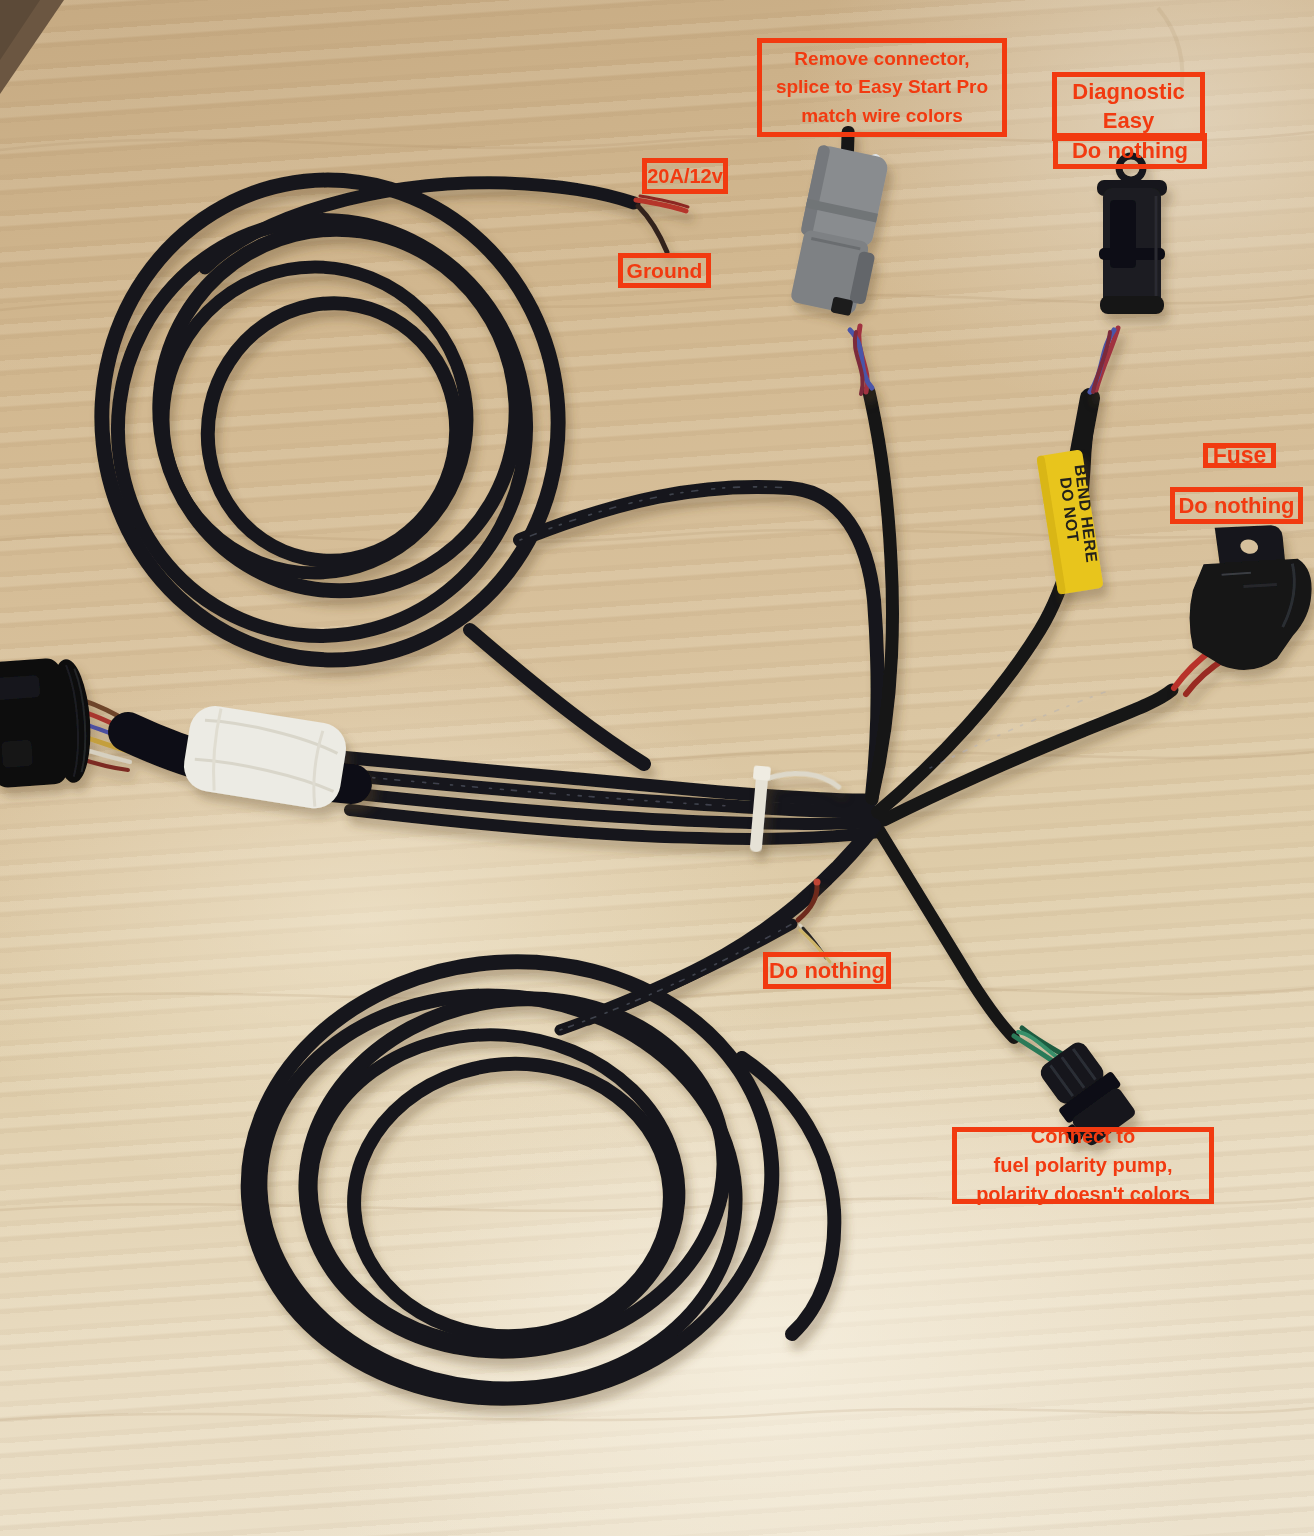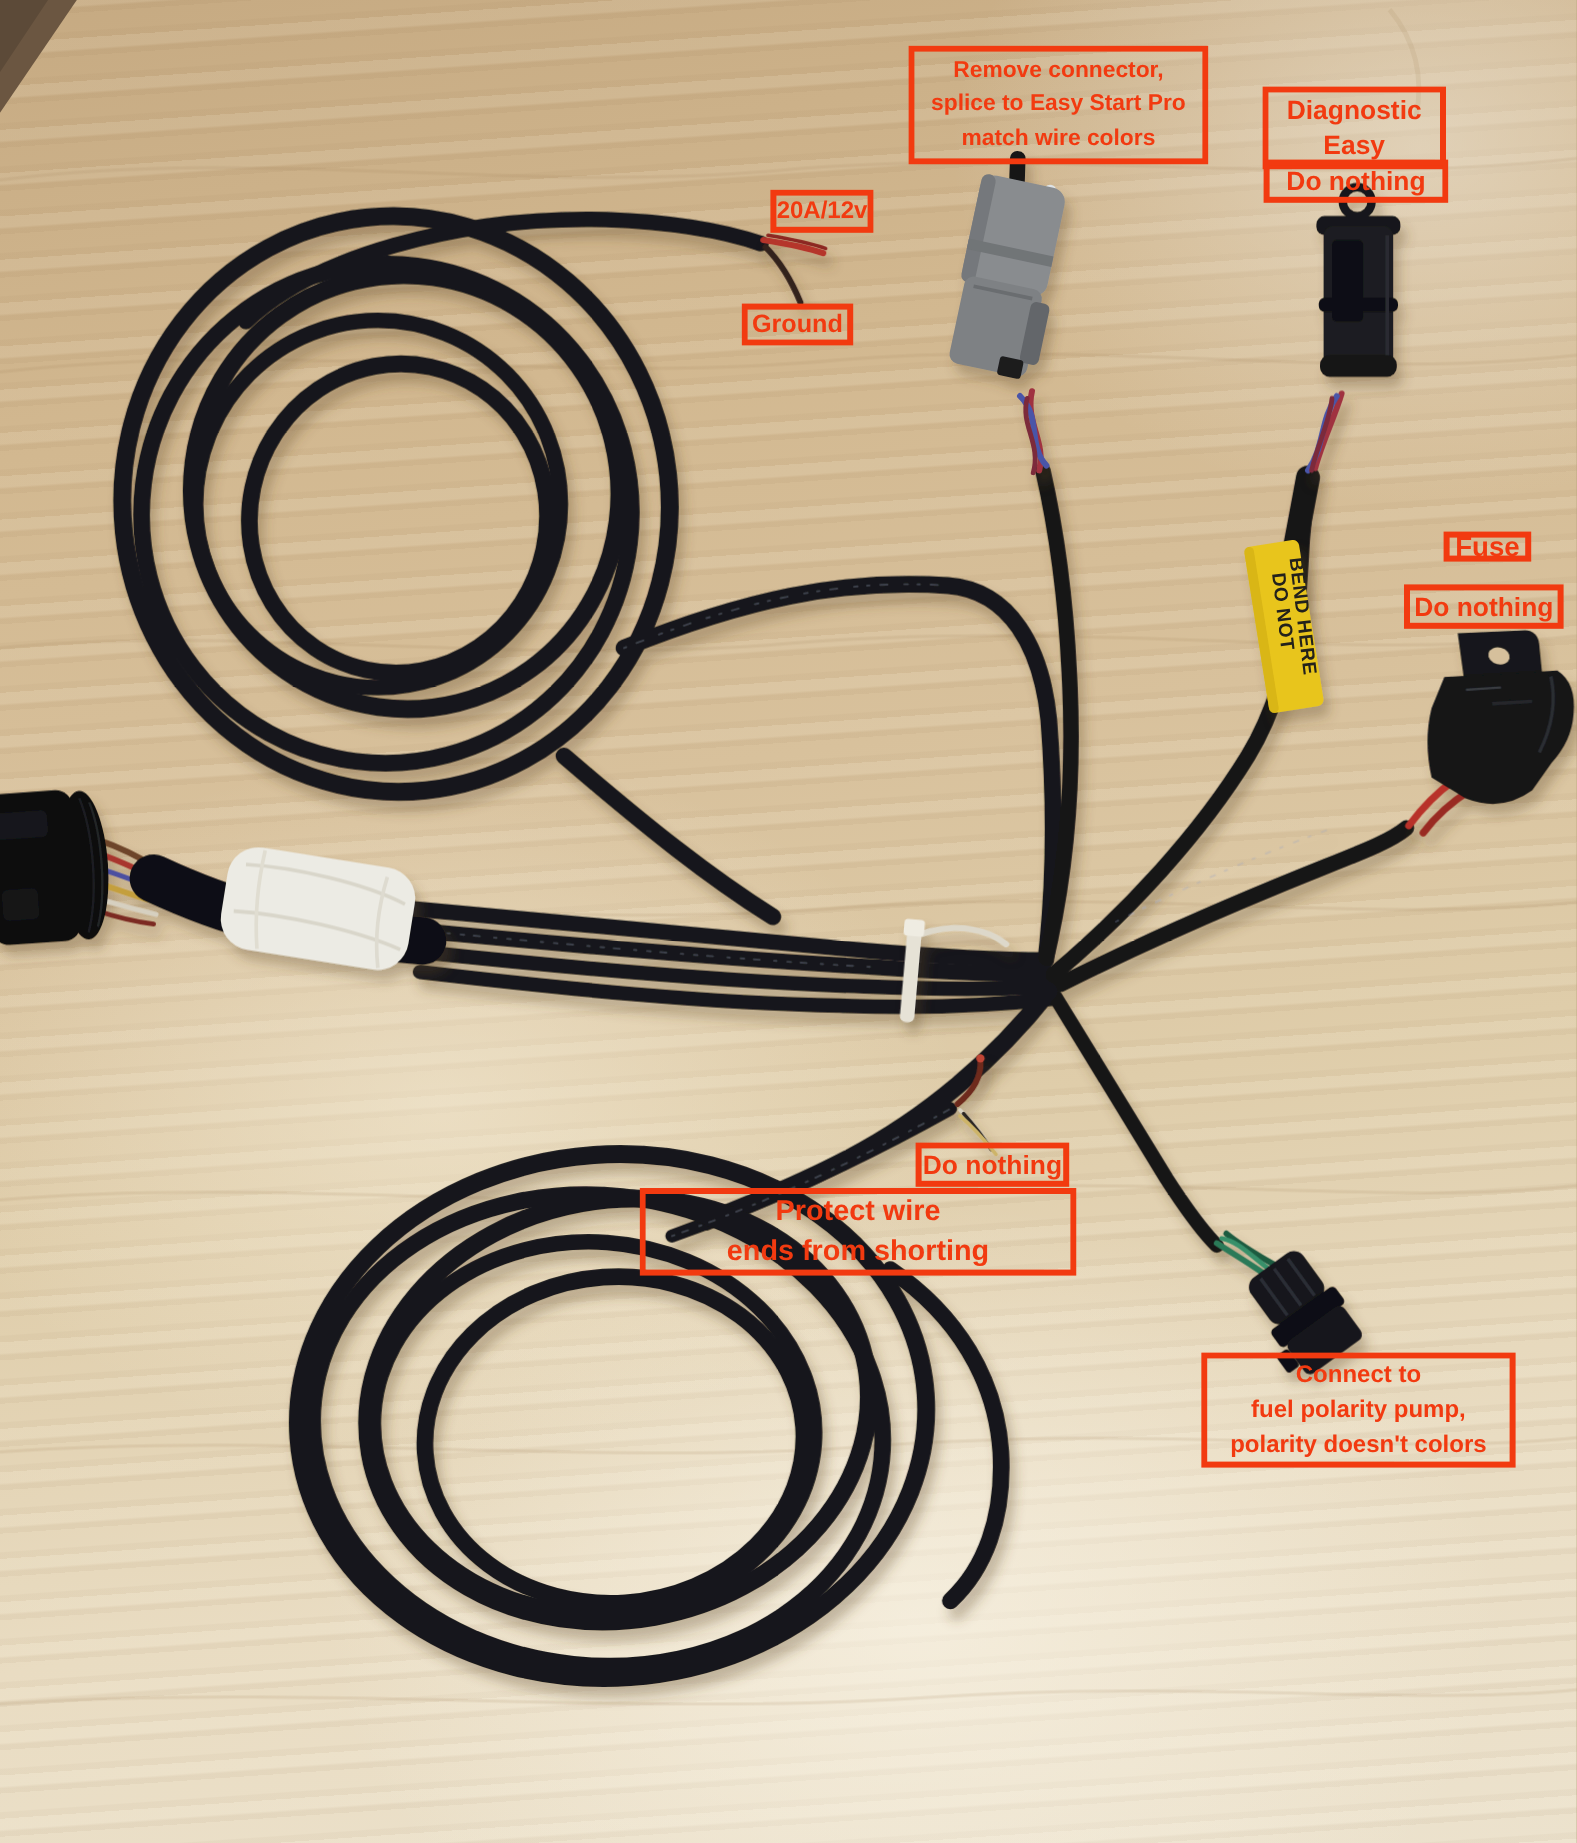--- a/index.html
+++ b/index.html
@@ -255,24 +255,20 @@
   </div>
 
   <div class="tag" style="left:1170px;top:487px;width:133px;height:37px;font-size:22px;">
     <span class="ln">Do nothing</span>
   </div>
 
   <div class="tag" style="left:763px;top:952px;width:128px;height:37px;font-size:22px;">
     <span class="ln">Do nothing</span>
   </div>
 
-  <div class="tag" style="left:533px;top:990px;width:364px;height:73px;font-size:24px;line-height:1.35;">
-    <div class="ln">Protect wire</div>
-    <div class="ln">ends from shorting</div>
-  </div>
-
-  <div class="tag" style="left:1001px;top:1127px;width:262px;height:96px;font-size:20px;line-height:1.45;">
+
+  <div class="tag" style="left:952px;top:1127px;width:262px;height:77px;font-size:20px;line-height:1.45;">
     <div class="ln">Connect to</div>
     <div class="ln">fuel polarity pump,</div>
     <div class="ln">polarity doesn't colors</div>
   </div>
 
 </div>
 
 </body></html>

